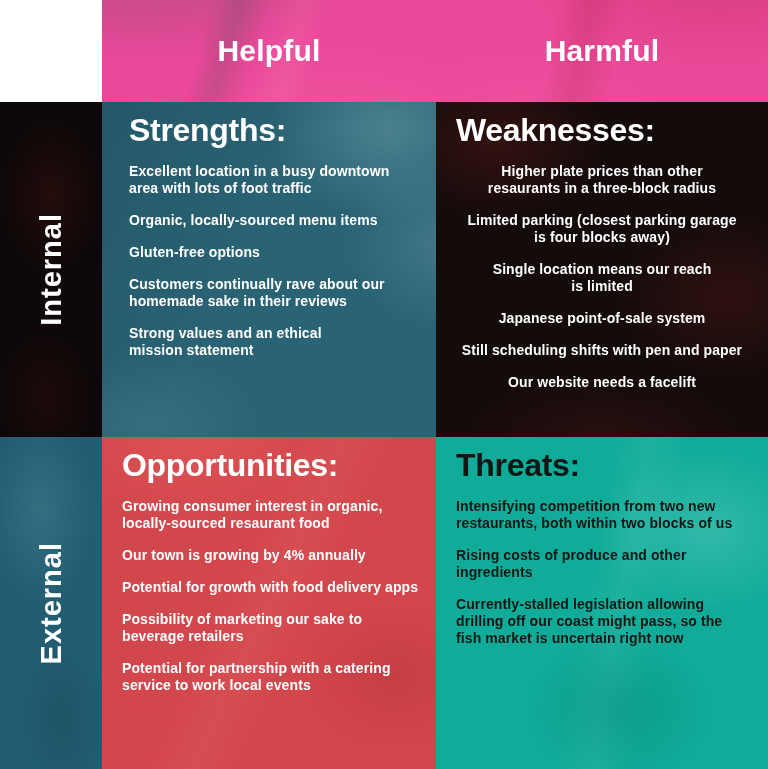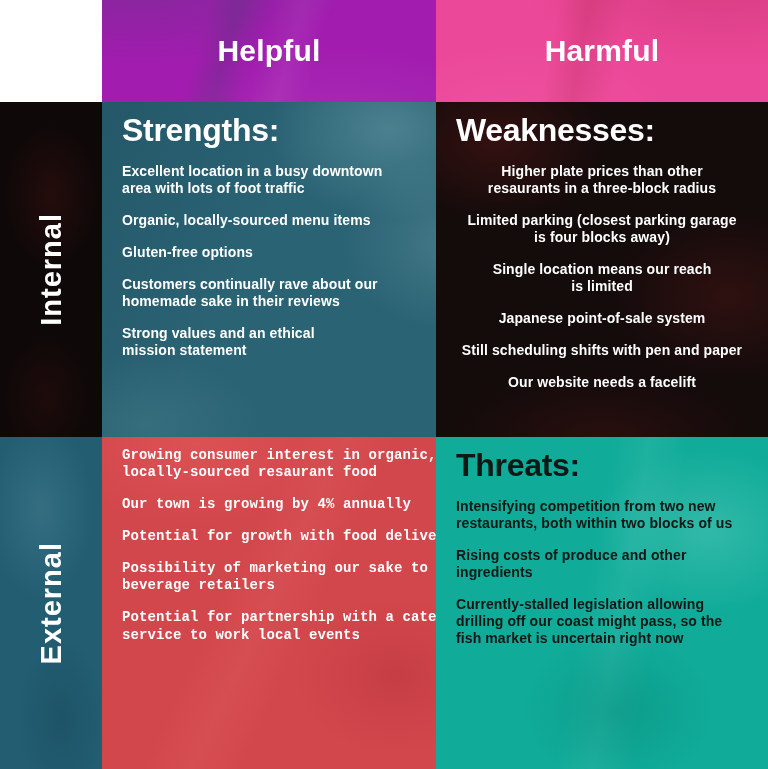--- a/index.html
+++ b/index.html
@@ -92,36 +92,36 @@
       radial-gradient(70% 40% at 60% 85%, rgba(0,25,35,0.14), transparent 62%);
   }
 </style>
 </head>
 <body>
 
 <div class="board">
 
   <div class="cell" style="background-color: rgb(255, 255, 255);"></div>
 
-  <div class="cell hcell" style="background-color: #a21caf;">
+  <div class="cell hcell" style="background-color: #ec4899;">
     <div class="tex tx-helpful"></div>
     <span class="htext" style="position: relative; z-index: 2; color: rgb(255, 255, 255);">Helpful</span>
   </div>
 
   <div class="cell hcell" style="background-color: #ec4899;">
     <div class="tex tx-harmful"></div>
     <span class="htext" style="position: relative; z-index: 2; color: rgb(255, 255, 255);">Harmful</span>
   </div>
 
   <div class="cell rcell" style="background-color: rgb(14, 8, 8);">
     <div class="tex tx-internal"></div>
     <span class="rtext" style="position: relative; z-index: 2; color: rgb(255, 255, 255);">Internal</span>
   </div>
 
-  <section class="cell" style="background-color: rgb(42, 99, 116);">
+  <section class="cell" style="background-color: rgb(42, 99, 116); padding-left: 7px;">
     <div class="tex tx-strengths"></div>
     <div class="content">
       <h2 class="qtitle" style="color: rgb(255, 255, 255);">Strengths:</h2>
       <div class="items" style="color: rgb(255, 255, 255);">
           <div class="item">Excellent location in a busy downtown
 area with lots of foot traffic</div>
           <div class="item">Organic, locally-sourced menu items</div>
           <div class="item">Gluten-free options</div>
           <div class="item">Customers continually rave about our
 homemade sake in their reviews</div>
@@ -150,21 +150,22 @@
   </section>
 
   <div class="cell rcell" style="background-color: rgb(34, 93, 114);">
     <div class="tex tx-external"></div>
     <span class="rtext" style="position: relative; z-index: 2; color: rgb(255, 255, 255);">External</span>
   </div>
 
   <section class="cell" style="background-color: rgb(210, 71, 76);">
     <div class="tex tx-opportunities"></div>
     <div class="content">
-      <div class="items" style="color: rgb(255, 255, 255); font-family: Liberation Mono, monospace;">
+      <h2 class="qtitle" style="color: rgb(255, 255, 255);">Opportunities:</h2>
+      <div class="items" style="color: rgb(255, 255, 255);">
           <div class="item">Growing consumer interest in organic,
 locally-sourced resaurant food</div>
           <div class="item">Our town is growing by 4% annually</div>
           <div class="item">Potential for growth with food delivery apps</div>
           <div class="item">Possibility of marketing our sake to
 beverage retailers</div>
           <div class="item">Potential for partnership with a catering
 service to work local events</div>
         </div>
     </div>

